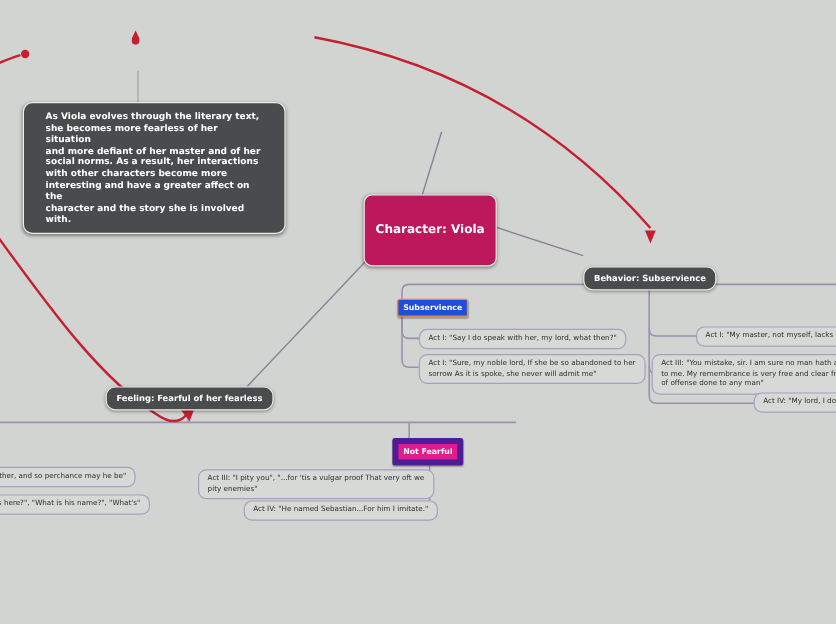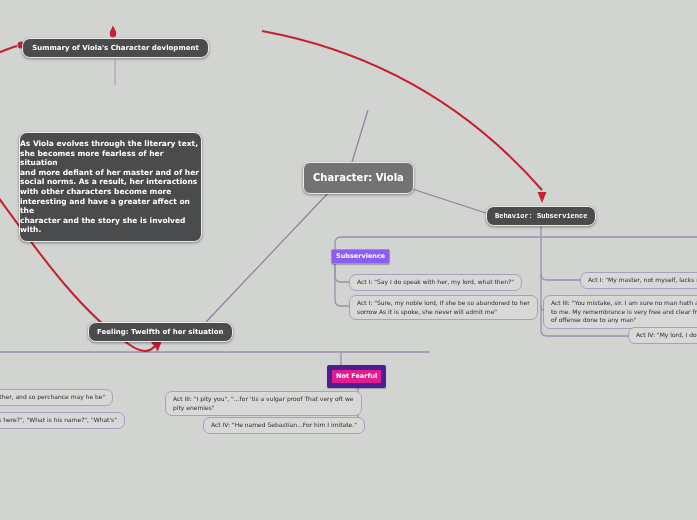--- a/index.html
+++ b/index.html
@@ -11,32 +11,32 @@
   #wires{position:absolute; left:0; top:0; z-index:1;}
   .node{
     position:absolute; z-index:3;
     background:#4a4b4c; color:#ffffff;
     font-weight:bold; font-size:7px; line-height:1.15;
     padding:5px 8px; border:1.5px solid #ebecea; border-radius:8px;
     box-shadow:0 1px 3px rgba(0,0,0,.4);
     white-space:nowrap; text-align:center;
   }
   .node-red{
-    background:#737373; font-size:10px; padding:9px 9px; border-radius:7px;
+    background:#be185d; font-size:10px; padding:23px 9px; border-radius:7px;
   }
   .node-para{
     white-space:pre-line; text-align:left; font-size:7.5px; line-height:1.28;
-    width:181px; padding:6px 0;margin-top:47px;
+    width:181px; padding:6px 18px;
   }
   .tag{
     position:absolute; z-index:3; color:#fff; font-weight:bold;
     font-size:6.5px; line-height:1; padding:3px 4px; border-radius:2px;
     white-space:nowrap; box-shadow:0 1px 1px rgba(0,0,0,.25);
   }
-  .tag-orange{background:#8b5cf6; border:1px solid #ff7d33;}
+  .tag-orange{background:#1d4ed8; border:1px solid #ff7d33;}
   .tag-pink{background:#e21c8d; border:5px solid #4c1d95;}
   .quote{
     position:absolute; z-index:2;
     background:#d7d9d6; border:1px solid #a79ec2; border-radius:7px;
     color:#2c2c2c; font-size:6px; line-height:1.45;
     padding:3px 7px; white-space:pre; 
   }
 </style>
 </head>
 <body>
@@ -68,37 +68,36 @@
     <path d="M-2,53 Q10,48 17,46" stroke="#c51f30" stroke-width="2" fill="none"></path>
     <circle cx="21" cy="45" r="3.5" fill="#c51f30"></circle>
     <path d="M113,25.5 L109.6,32.5 L116.4,32.5 Z" fill="#c51f30"></path>
     <circle cx="113" cy="34" r="3.2" fill="#c51f30"></circle>
     <path d="M262,31 Q430,62 542,190" stroke="#c51f30" stroke-width="2" fill="none"></path>
     <path d="M542,203 L537.5,192 L546.5,192 Z" fill="#c51f30"></path>
     <path d="M-2,197 C45,262 85,316 130,345 C140,352 149,353 155,346" stroke="#c51f30" stroke-width="2" fill="none"></path>
     <path d="M163,338 L151,342 L158,351 Z" fill="#c51f30"></path>
   </svg>
 
-  <div class="node" style="left:22px; top:38px; width:169px;">Summary of Viola's Character devlopment</div>
 
   <div class="node node-para" style="left:19px; top:85px;">As Viola evolves through the literary text,
 she becomes more fearless of her situation
 and more defiant of her master and of her
 social norms. As a result, her interactions
 with other characters become more
 interesting and have a greater affect on the
 character and the story she is involved
 with.</div>
 
 
   <div class="node node-red" style="left:303px; top:162px;">Character: Viola</div>
 
-  <div class="node" style="left:486px; top:206px;font-family:Liberation Mono, monospace;">Behavior: Subservience</div>
+  <div class="node" style="left:486px; top:222px;">Behavior: Subservience</div>
 
-  <div class="node" style="left:88px; top:322px;">Feeling: Twelfth of her situation</div>
+  <div class="node" style="left:88px; top:322px;">Feeling: Fearful of her fearless</div>
 
   <div class="tag tag-orange" style="left:331px; top:249px;">Subservience</div>
 
   <div class="tag tag-pink" style="left:327px; top:365px;">Not Fearful</div>
 
   <div class="quote" style="left:349px; top:274px;">Act I: "Say I do speak with her, my lord, what then?"</div>
 
   <div class="quote" style="left:349px; top:295px;">Act I: "Sure, my noble lord, If she be so abandoned to her
 sorrow As it is spoke, she never will admit me"</div>
 

